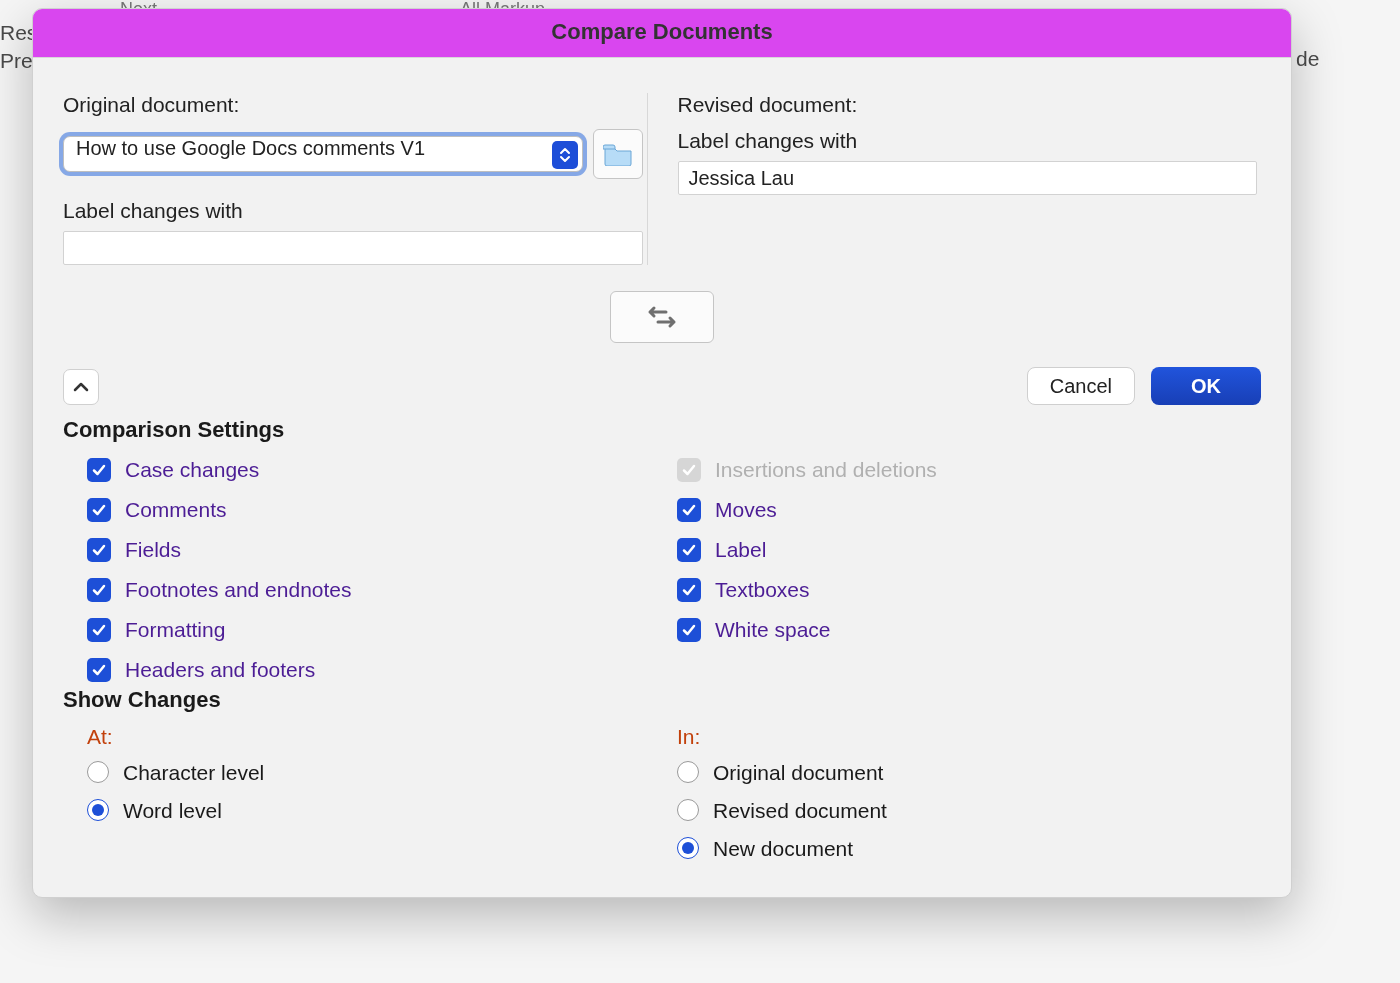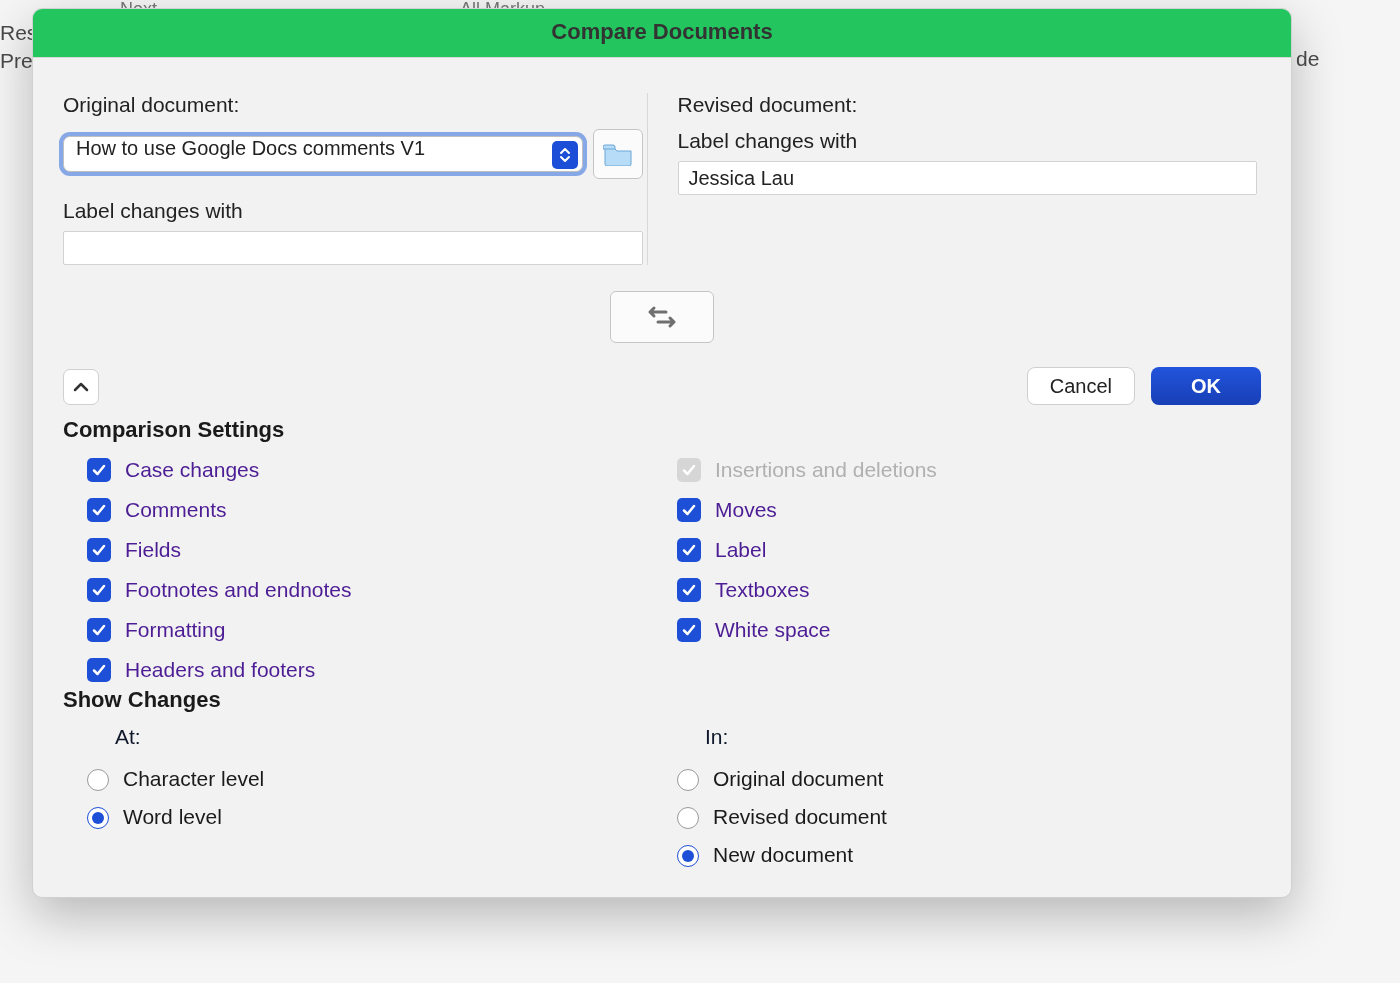--- a/index.html
+++ b/index.html
@@ -31,21 +31,21 @@
     border-radius: 10px;
     box-shadow: 0 18px 50px rgba(0,0,0,0.25);
     overflow: hidden;
   }
   .dialog-title {
     text-align: center;
     font-weight: 600;
     font-size: 22px;
     padding: 10px 0 12px 0;
     border-bottom: 1px solid #d8d8d8;
-    background: #22c55e;
+    background: #d946ef;
     color: #333;
   }
   .doc-row {
     position: absolute;
     top: 60px;
     left: 0; right: 0;
     padding: 24px 30px 0 30px;
     display: flex;
   }
   .doc-col {
@@ -205,22 +205,22 @@
   .mac-checkbox.disabled { background: #d6d6d6; }
   .mac-checkbox svg { display:block; }
   .show-grid {
     position: absolute;
     left: 54px;
     top: 716px;
     width: 1180px;
     display: flex;
   }
   .show-col { flex: 1; display: flex; flex-direction: column; gap: 8px; }
-  .sub-label { font-size: 21px; margin-bottom: 4px; color: #0f172a; margin-left: 28px; }
-  .radio-item { display: flex; align-items: flex-end; gap: 14px; font-size: 21px; height: 30px; }
+  .sub-label { font-size: 21px; margin-bottom: 4px; color: #c2410c; }
+  .radio-item { display: flex; align-items: flex-start; gap: 14px; font-size: 21px; height: 30px; }
   .radio-outer {
     width: 22px; height: 22px;
     border: 1.5px solid #9a9a9a;
     border-radius: 50%;
     background: #fff;
     display:inline-flex; align-items:center; justify-content:center;
   }
   .radio-outer.selected {
     border-color: #1d4fd7;
   }

